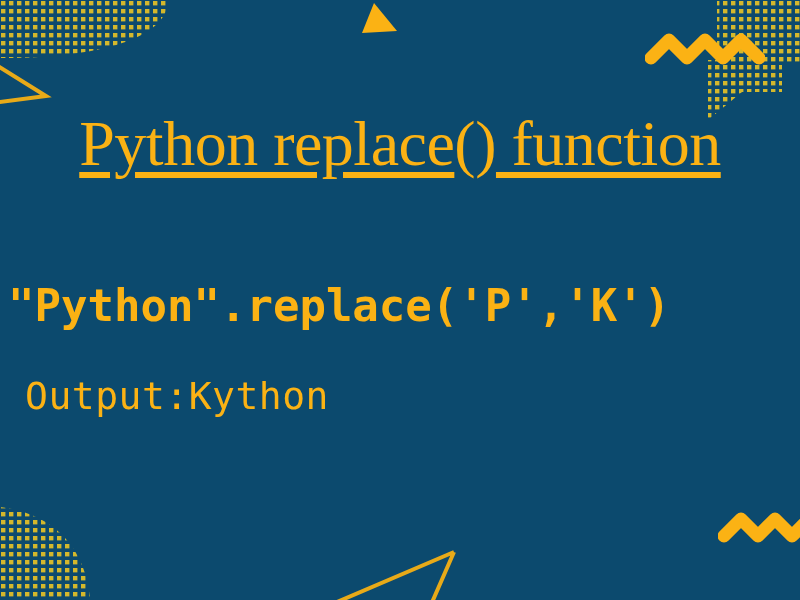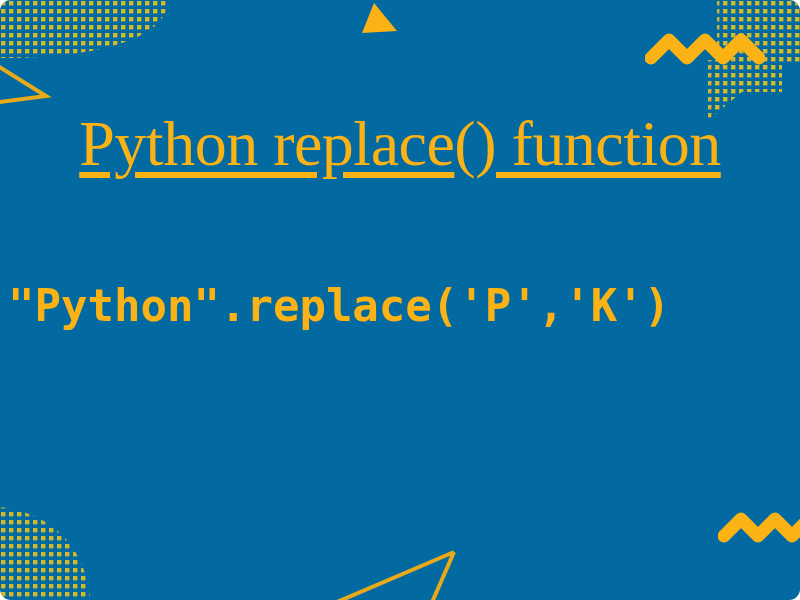--- a/index.html
+++ b/index.html
@@ -5,23 +5,22 @@
   html, body {
     margin: 0;
     padding: 0;
     background: #ffffff;
   }
   #slide {
     position: relative;
     width: 800px;
     height: 600px;
     overflow: hidden;
-    background: #0369a1;
+    background: #0c4a6e;
     font-family: "Liberation Sans", sans-serif;
-    border-radius: 11px;
   }
 
   
   .deco {
     position: absolute;
     pointer-events: none;
   }
   .deco svg { display: block; }
 
   #dots-top-left   { left: 0;   top: 0;    width: 175px; height: 130px; }
@@ -168,15 +167,16 @@
       <polyline points="6,28 23,11 40,28 57,11 74,28 91,11" fill="none" stroke="#fbb214" stroke-width="13" stroke-linecap="round" stroke-linejoin="round"></polyline>
     </svg>
   </div>
 
   <div class="text-layer">
 
     <div id="page-title"><span class="u">Python replace</span><span class="nu">()</span><span class="u"> function</span></div>
 
     <div id="code-line">"Python".replace('P','K')</div>
 
+    <div id="output-line">Output:Kython</div>
 
   </div>
 </div>
 
 </body></html>

